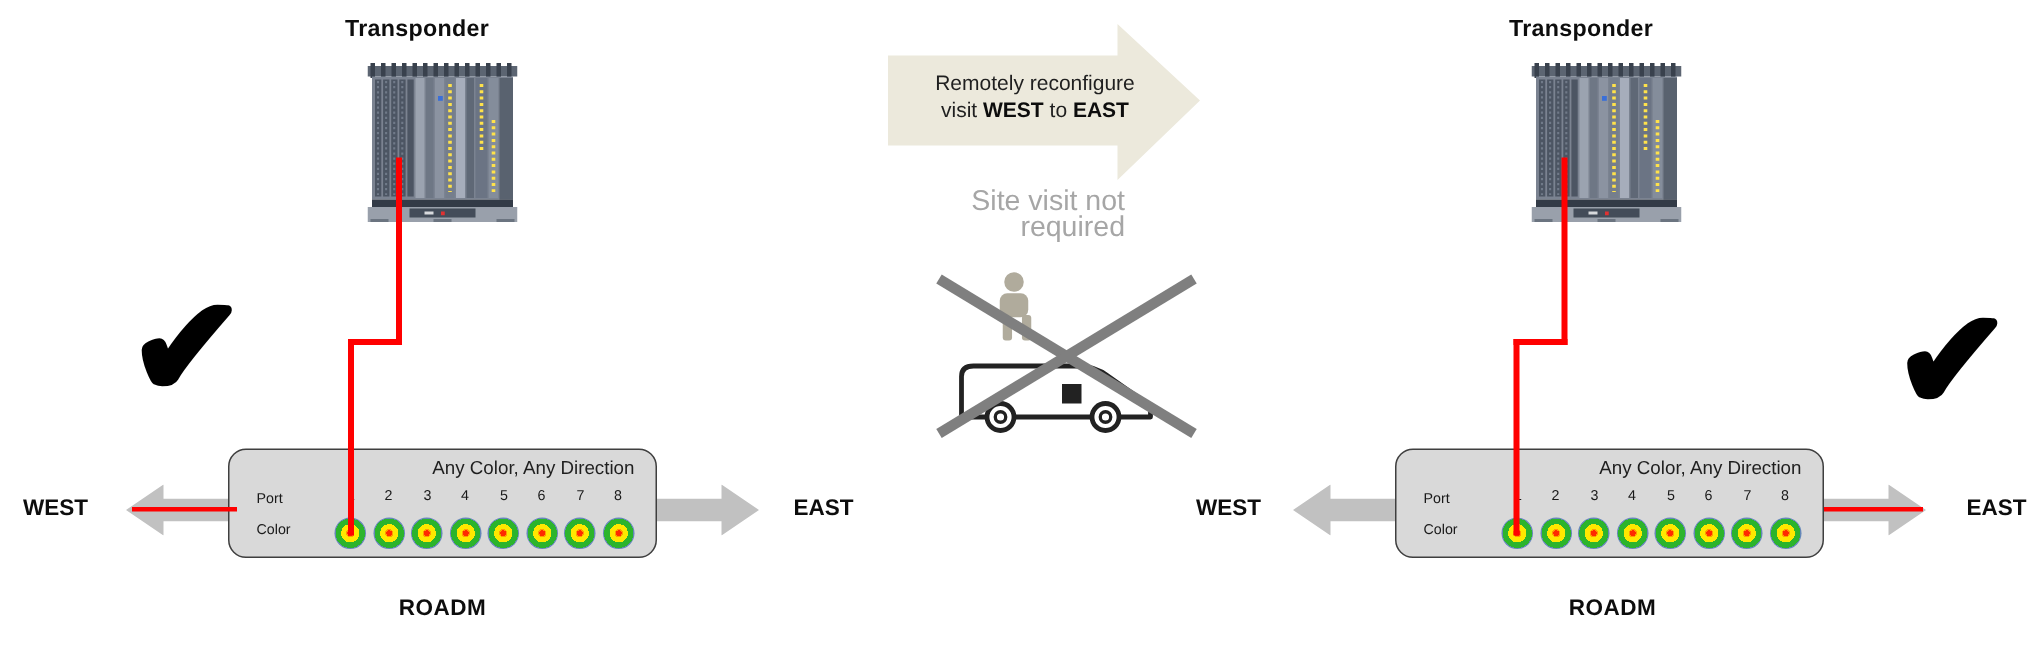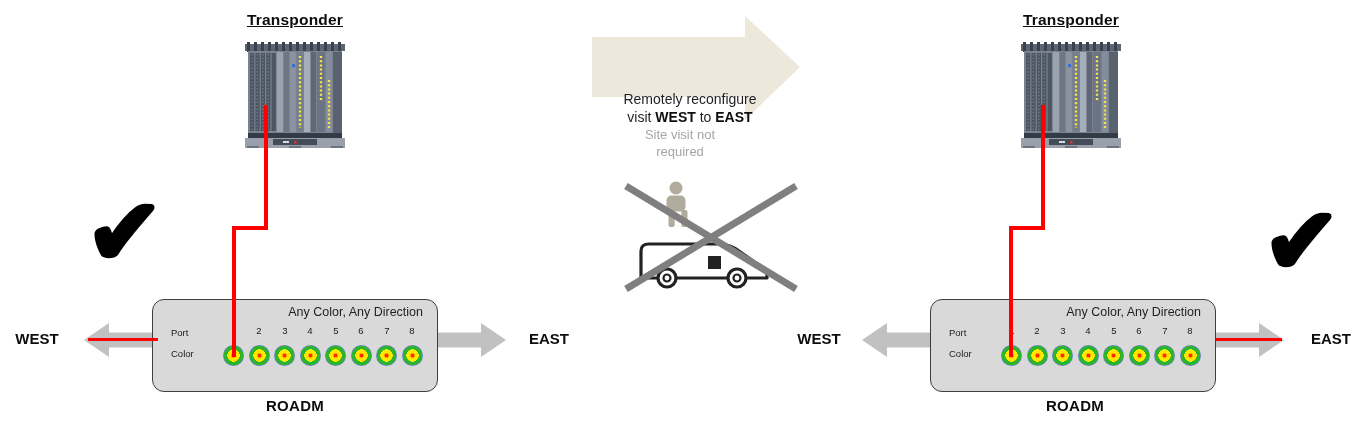--- a/index.html
+++ b/index.html
@@ -3,51 +3,51 @@
 <meta charset="utf-8">
 <title>ROADM Remote Reconfiguration Diagram</title>
 <style>
   html,body{margin:0;padding:0;background:#fff;}
   .canvas{
     position:relative;width:1360px;height:431px;background:#fff;overflow:hidden;
     font-family:"Liberation Sans", sans-serif;color:#111;
   }
   .abs{position:absolute;}
   .lbl-bold{font-weight:700;color:#0d0d0d;}
-  .t-label{font-size:15.5px;text-align:center;letter-spacing:.2px;text-decoration:underline;}
+  .t-label{font-size:15.5px;letter-spacing:.2px;}
   .dir-label{font-size:15px;text-align:center;}
   .roadm-label{font-size:15px;text-align:center;letter-spacing:.3px;}
 
   
   .red{background:#ff0000;z-index:5;}
 
   
   .check{
     font-size:92px;line-height:92px;font-weight:700;color:#000;z-index:4;
     -webkit-text-stroke:1.5px #000;
   }
 
   
   .roadm-box{
-    width:286px;height:93px;background:#d9d9d9;border:1.5px solid #3f3f3f;
+    width:286px;height:73px;background:#d9d9d9;border:1.5px solid #3f3f3f;
     border-radius:12px;box-sizing:border-box;z-index:2;
   }
   .box-title{position:absolute;top:5px;right:14px;font-size:12.5px;color:#1f1f1f;white-space:nowrap;}
   .row-label{position:absolute;left:18px;font-size:9.5px;color:#1a1a1a;}
   .pnum{position:absolute;top:25px;width:12px;text-align:center;font-size:9.5px;color:#1a1a1a;}
   .led{
     position:absolute;top:45px;width:21px;height:21px;border-radius:50%;z-index:3;
     background:radial-gradient(circle,
       #ff2a00 0 13%, #ff9d00 13% 19%, #ffe800 19% 41%,
       #2cb42c 41% 66%, #6487b8 66% 100%);
   }
 
   
   .center-arrow-text{width:180px;text-align:center;font-size:14px;line-height:17.5px;color:#1f1f1f;z-index:3;}
-  .note{width:140px;text-align:center;font-size:13px;line-height:16.5px;color:#a6a6a6;}
+  .note{width:140px;text-align:right;font-size:19px;line-height:16.5px;color:#a6a6a6;}
   svg{display:block;}
 </style>
 </head>
 <body>
 
 <div class="canvas">
 
   <div class="abs t-label lbl-bold" style="left:230px;top:11px;width:130px;">Transponder</div>
 
   <svg class="abs" style="left:245px;top:42px;" width="100" height="106" viewBox="0 0 100 106">
@@ -144,21 +144,21 @@
     <span class="led" style="left:198px;"></span>
     <span class="led" style="left:223px;"></span>
     <span class="led" style="left:249px;"></span>
   </div>
 
   <div class="abs roadm-label lbl-bold" style="left:235px;top:397px;width:120px;">ROADM</div>
 
   <svg class="abs" style="left:592px;top:14px;" width="210" height="108" viewBox="0 0 210 108">
     <polygon points="0,23 153,23 153,2 208,53 153,106 153,83 0,83" fill="#ece9dc"></polygon>
   </svg>
-  <div class="abs center-arrow-text" style="left:600px;top:47px;margin-top:44px;">
+  <div class="abs center-arrow-text" style="left:600px;top:47px;">
     <div>Remotely reconfigure</div>
     <div><span>visit </span><span class="lbl-bold">WEST</span><span> to </span><span class="lbl-bold">EAST</span></div>
   </div>
 
   <div class="abs note" style="left:610px;top:127px;">
     <div>Site visit not</div>
     <div>required</div>
   </div>
 
   <svg class="abs" style="left:620px;top:178px;" width="180" height="115" viewBox="0 0 180 115">

